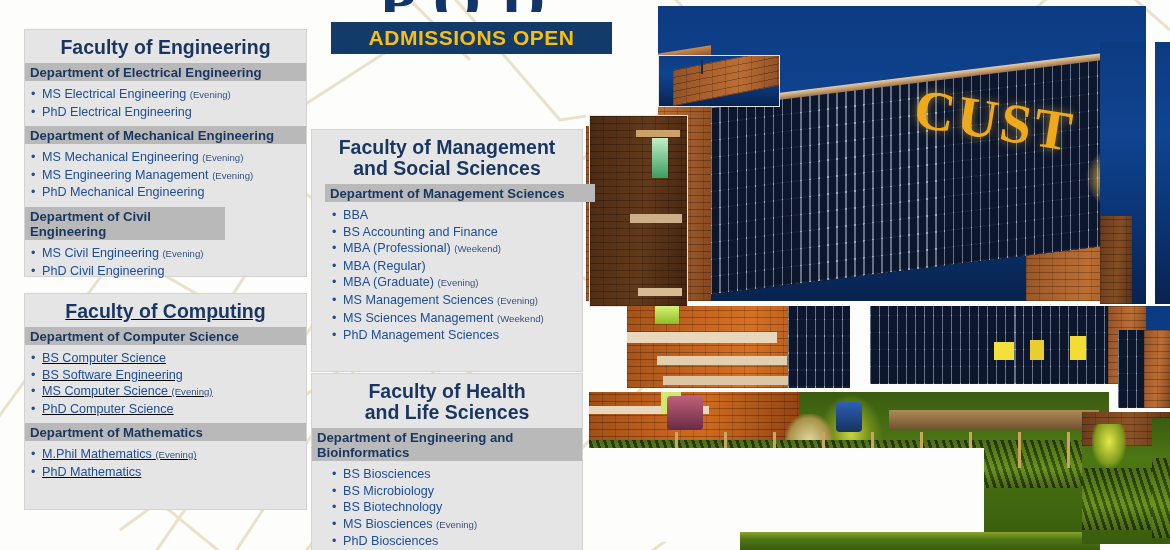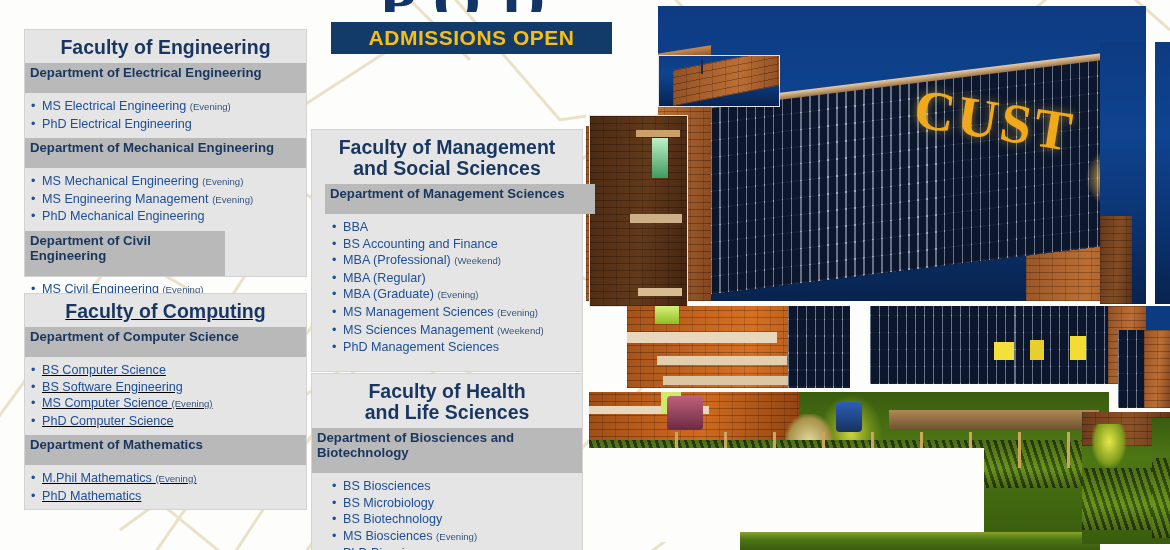--- a/index.html
+++ b/index.html
@@ -31,21 +31,21 @@
   .panel{
     position:absolute;background:#e5e5e5;border:1px solid #d3d3d3;
     box-sizing:border-box;z-index:2;
   }
   .fac-title{
     color:#18365f;font-weight:bold;font-size:19.5px;text-align:center;
     line-height:21px;padding:7px 4px 5px 4px;
   }
   .dept{
     background:#b9b9b9;color:#18365f;font-weight:bold;font-size:13.2px;
-    padding:2px 5px 13px 5px;line-height:15px;display:inline-block;
+    padding:2px 5px 1px 5px;line-height:15px;display:inline-block;
   }
   .dept-block{padding:0 0 0 0;}
   ul.progs{
     list-style:none;margin:0;padding:5px 0 6px 0;
   }
   ul.progs li{
     color:#1d4e96;font-size:12.6px;line-height:16.6px;
     padding-left:6px;position:relative;white-space:nowrap;
   }
   ul.progs li .bul{display:inline-block;width:11px;color:#1d4e96;}
@@ -308,21 +308,21 @@
   </div>
 </div>
 
 <div class="panel indent" style="left:311px;top:373px;width:272px;height:185px;">
   <div class="fac-title">
     <div>Faculty of Health</div>
     <div>and Life Sciences</div>
   </div>
 
   <div class="dept-block">
-    <div class="dept" style="width:100%;box-sizing:border-box;"><span>Department of Biosciences and Biotechnology</span></div>
+    <div class="dept" style="width:100%;box-sizing:border-box;"><span>Department of Engineering and Bioinformatics</span></div>
     <ul class="progs">
       <li><span class="bul">•</span><span>BS Biosciences</span></li>
       <li><span class="bul">•</span><span>BS Microbiology</span></li>
       <li><span class="bul">•</span><span>BS Biotechnology</span></li>
       <li><span class="bul">•</span><span>MS Biosciences</span> <span class="note">(Evening)</span></li>
       <li><span class="bul">•</span><span>PhD Biosciences</span></li>
     </ul>
   </div>
 </div>
 

